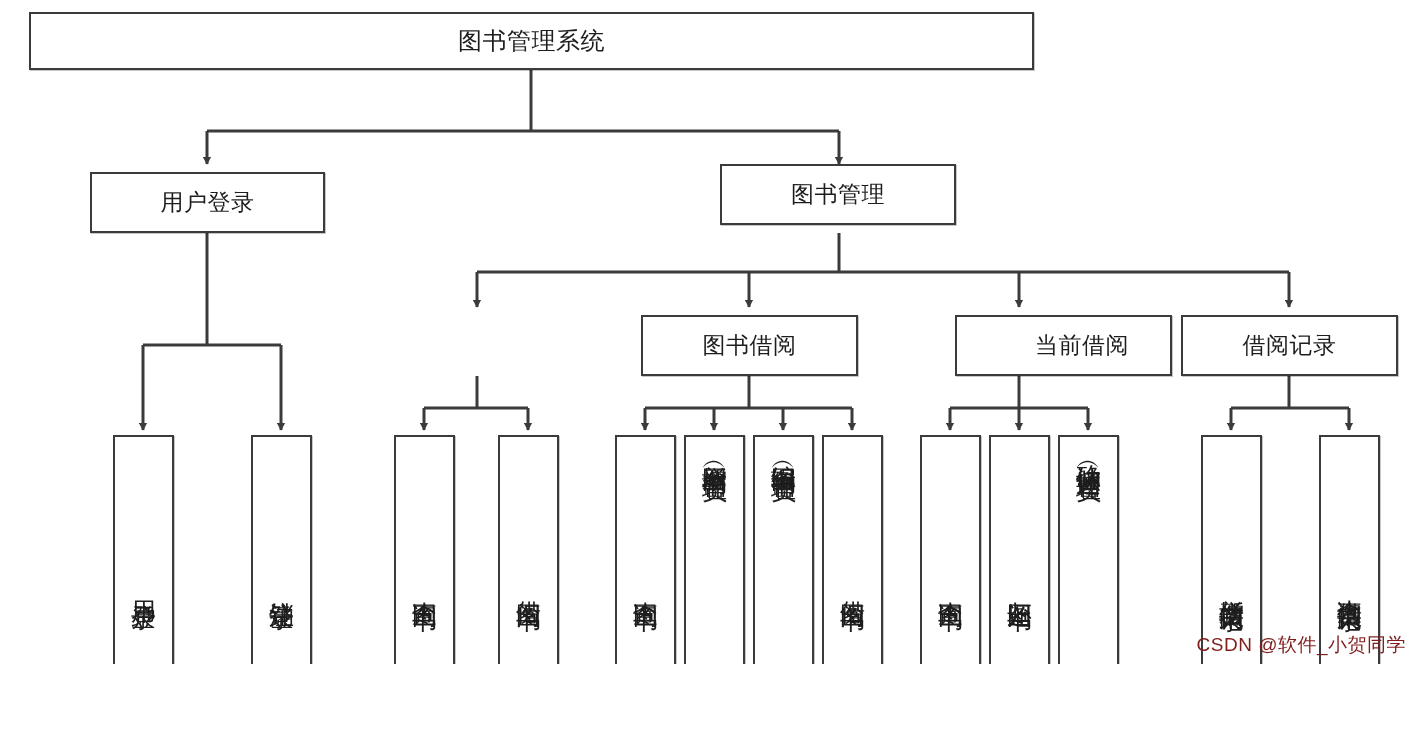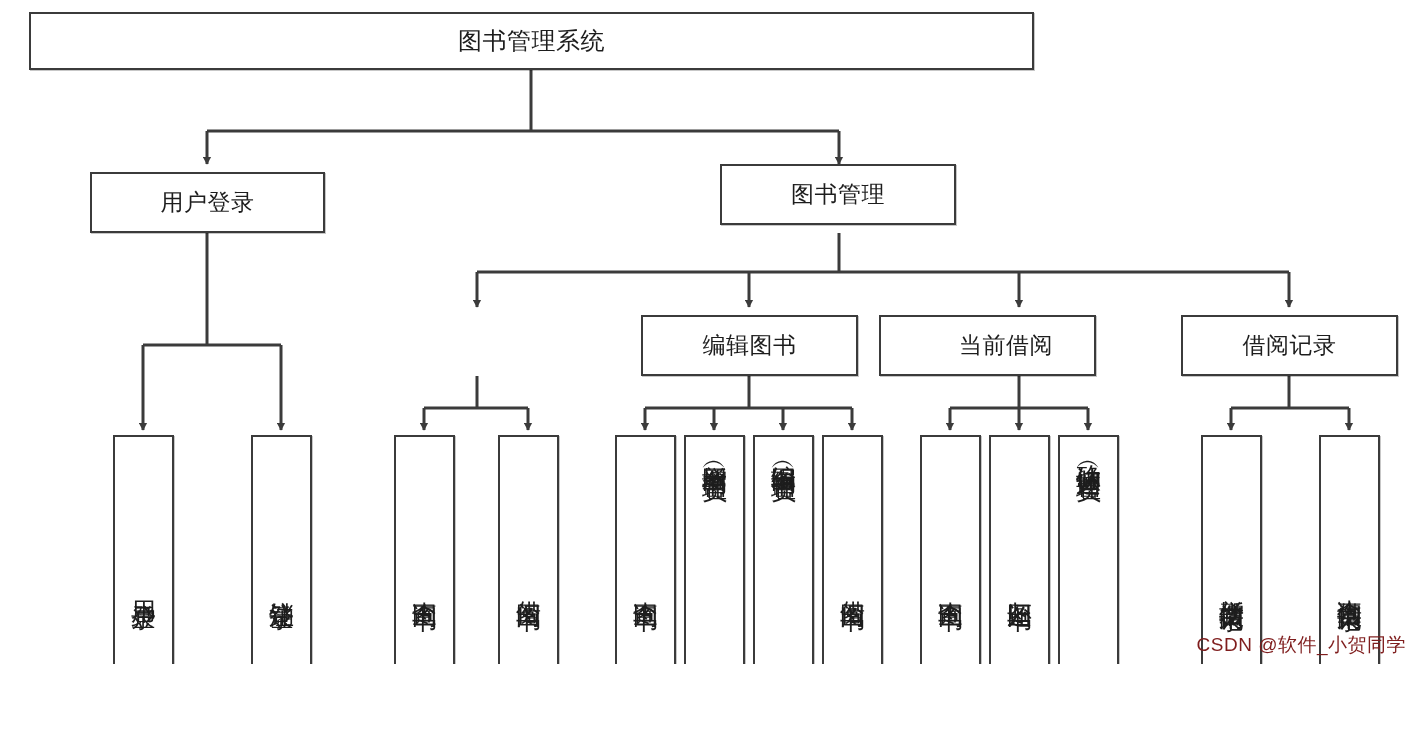--- a/index.html
+++ b/index.html
@@ -138,23 +138,23 @@
   </div>
 
   <div class="node horizontal" style="left:81px; top:172px; width:235px; height:61px;">
     <span class="node-label">用户登录</span>
   </div>
   <div class="node horizontal" style="left:711px; top:164px; width:236px; height:61px;">
     <span class="node-label">图书管理</span>
   </div>
 
   <div class="node horizontal" style="left:632px; top:315px; width:217px; height:61px;">
-    <span class="node-label">编辑图书</span>
-  </div>
-  <div class="node horizontal" style="left:870px; top:315px; width:217px; height:61px;padding-left:37px;">
+    <span class="node-label">图书借阅</span>
+  </div>
+  <div class="node horizontal" style="left:946px; top:315px; width:217px; height:61px;padding-left:37px;">
     <span class="node-label">当前借阅</span>
   </div>
   <div class="node horizontal" style="left:1172px; top:315px; width:217px; height:61px;">
     <span class="node-label">借阅记录</span>
   </div>
 
   <div class="node vertical centered" style="left:104px; top:435px; width:61px; height:300px;">
     <span class="node-label">用户登录</span>
   </div>
   <div class="node vertical centered" style="left:242px; top:435px; width:61px; height:300px;">

